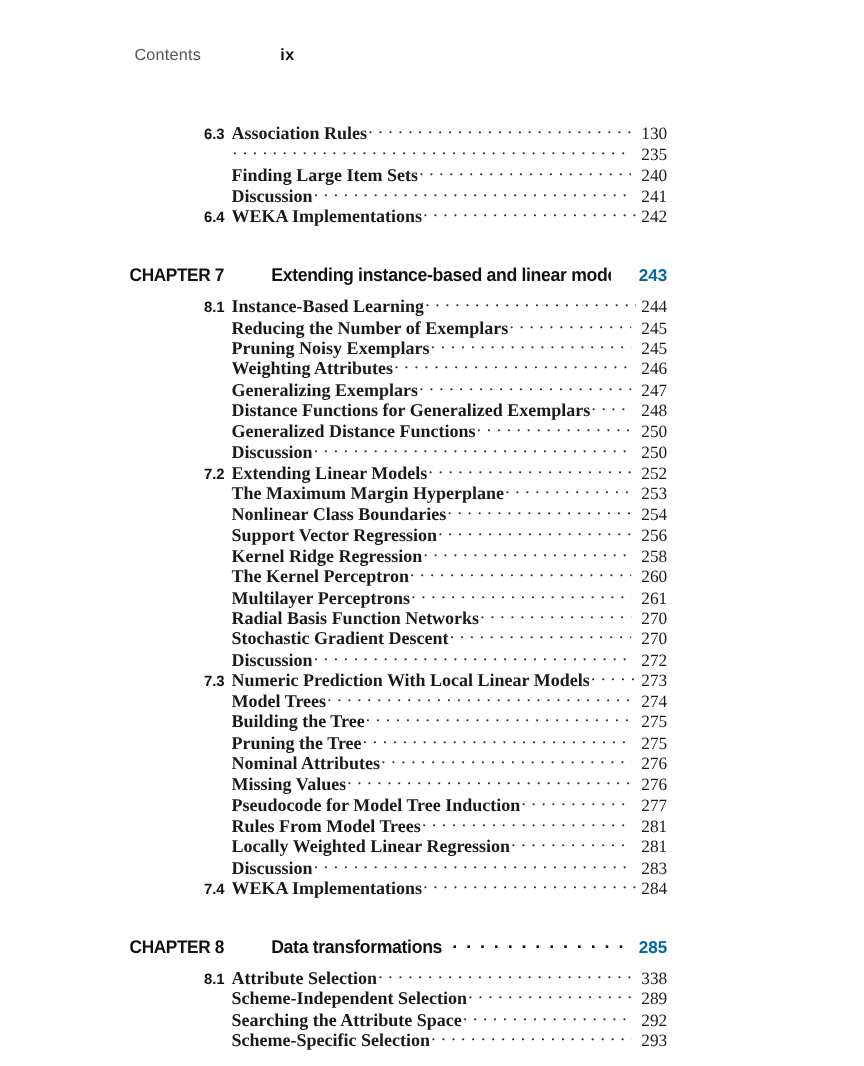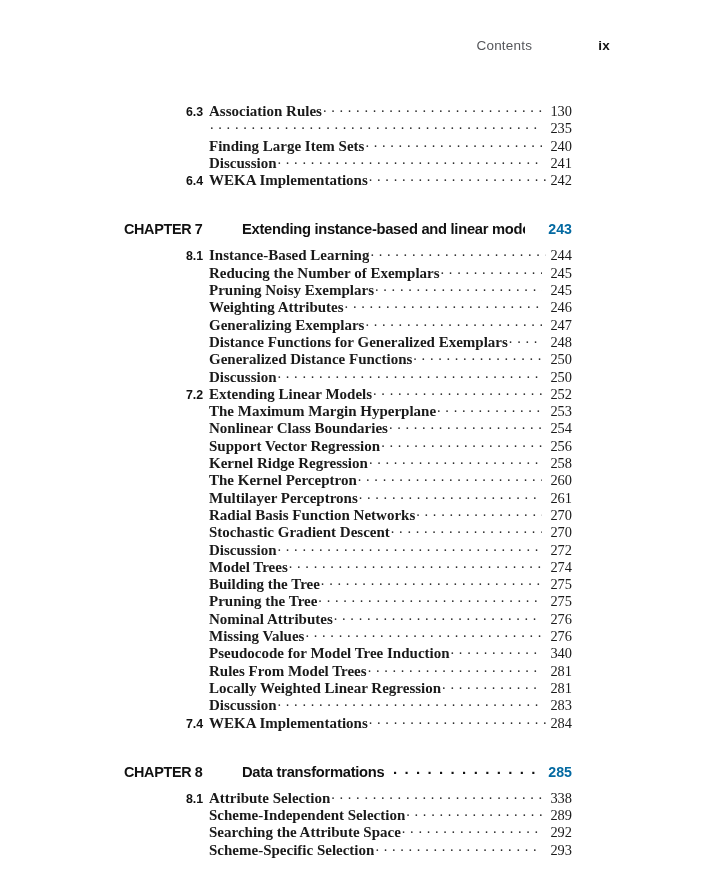--- a/index.html
+++ b/index.html
@@ -23,21 +23,20 @@
   }
 
   
   .running-head {
     position: absolute;
     top: 38px;
     left: 112px;
     right: 110px;
     height: 20px;
     display: flex;
-    justify-content: flex-end;
     align-items: baseline;
   }
   .running-head-title {
     font-family: "Liberation Sans", sans-serif;
     font-size: 13.5px;
     color: #55565a;
     letter-spacing: 0.2px;
   }
   .running-head-folio {
     font-family: "Liberation Sans", sans-serif;
@@ -45,21 +44,21 @@
     font-weight: bold;
     color: #111111;
     margin-left: 66px;
     letter-spacing: 0.3px;
   }
 
   
   .toc {
     position: absolute;
     top: 100px;
-    left: 124px;
+    left: 108px;
     width: 448px;
   }
 
   .toc-block { display: block; }
   .toc-block.gap-before { margin-top: 32px; }
 
   .row {
     display: flex;
     align-items: baseline;
     height: 17.3px;
@@ -313,20 +312,26 @@
           <span class="title">Stochastic Gradient Descent</span>
           <span class="leader"></span>
           <span class="pageno">270</span>
         </div>
         <div class="row sub">
           <span class="num"></span>
           <span class="title">Discussion</span>
           <span class="leader"></span>
           <span class="pageno">272</span>
         </div>
+        <div class="row numbered">
+          <span class="num">7.3</span>
+          <span class="title">Numeric Prediction With Local Linear Models</span>
+          <span class="leader"></span>
+          <span class="pageno">273</span>
+        </div>
         <div class="row sub">
           <span class="num"></span>
           <span class="title">Model Trees</span>
           <span class="leader"></span>
           <span class="pageno">274</span>
         </div>
         <div class="row sub">
           <span class="num"></span>
           <span class="title">Building the Tree</span>
           <span class="leader"></span>
@@ -347,21 +352,21 @@
         <div class="row sub">
           <span class="num"></span>
           <span class="title">Missing Values</span>
           <span class="leader"></span>
           <span class="pageno">276</span>
         </div>
         <div class="row sub">
           <span class="num"></span>
           <span class="title">Pseudocode for Model Tree Induction</span>
           <span class="leader"></span>
-          <span class="pageno">340</span>
+          <span class="pageno">277</span>
         </div>
         <div class="row sub">
           <span class="num"></span>
           <span class="title">Rules From Model Trees</span>
           <span class="leader"></span>
           <span class="pageno">281</span>
         </div>
         <div class="row sub">
           <span class="num"></span>
           <span class="title">Locally Weighted Linear Regression</span>

